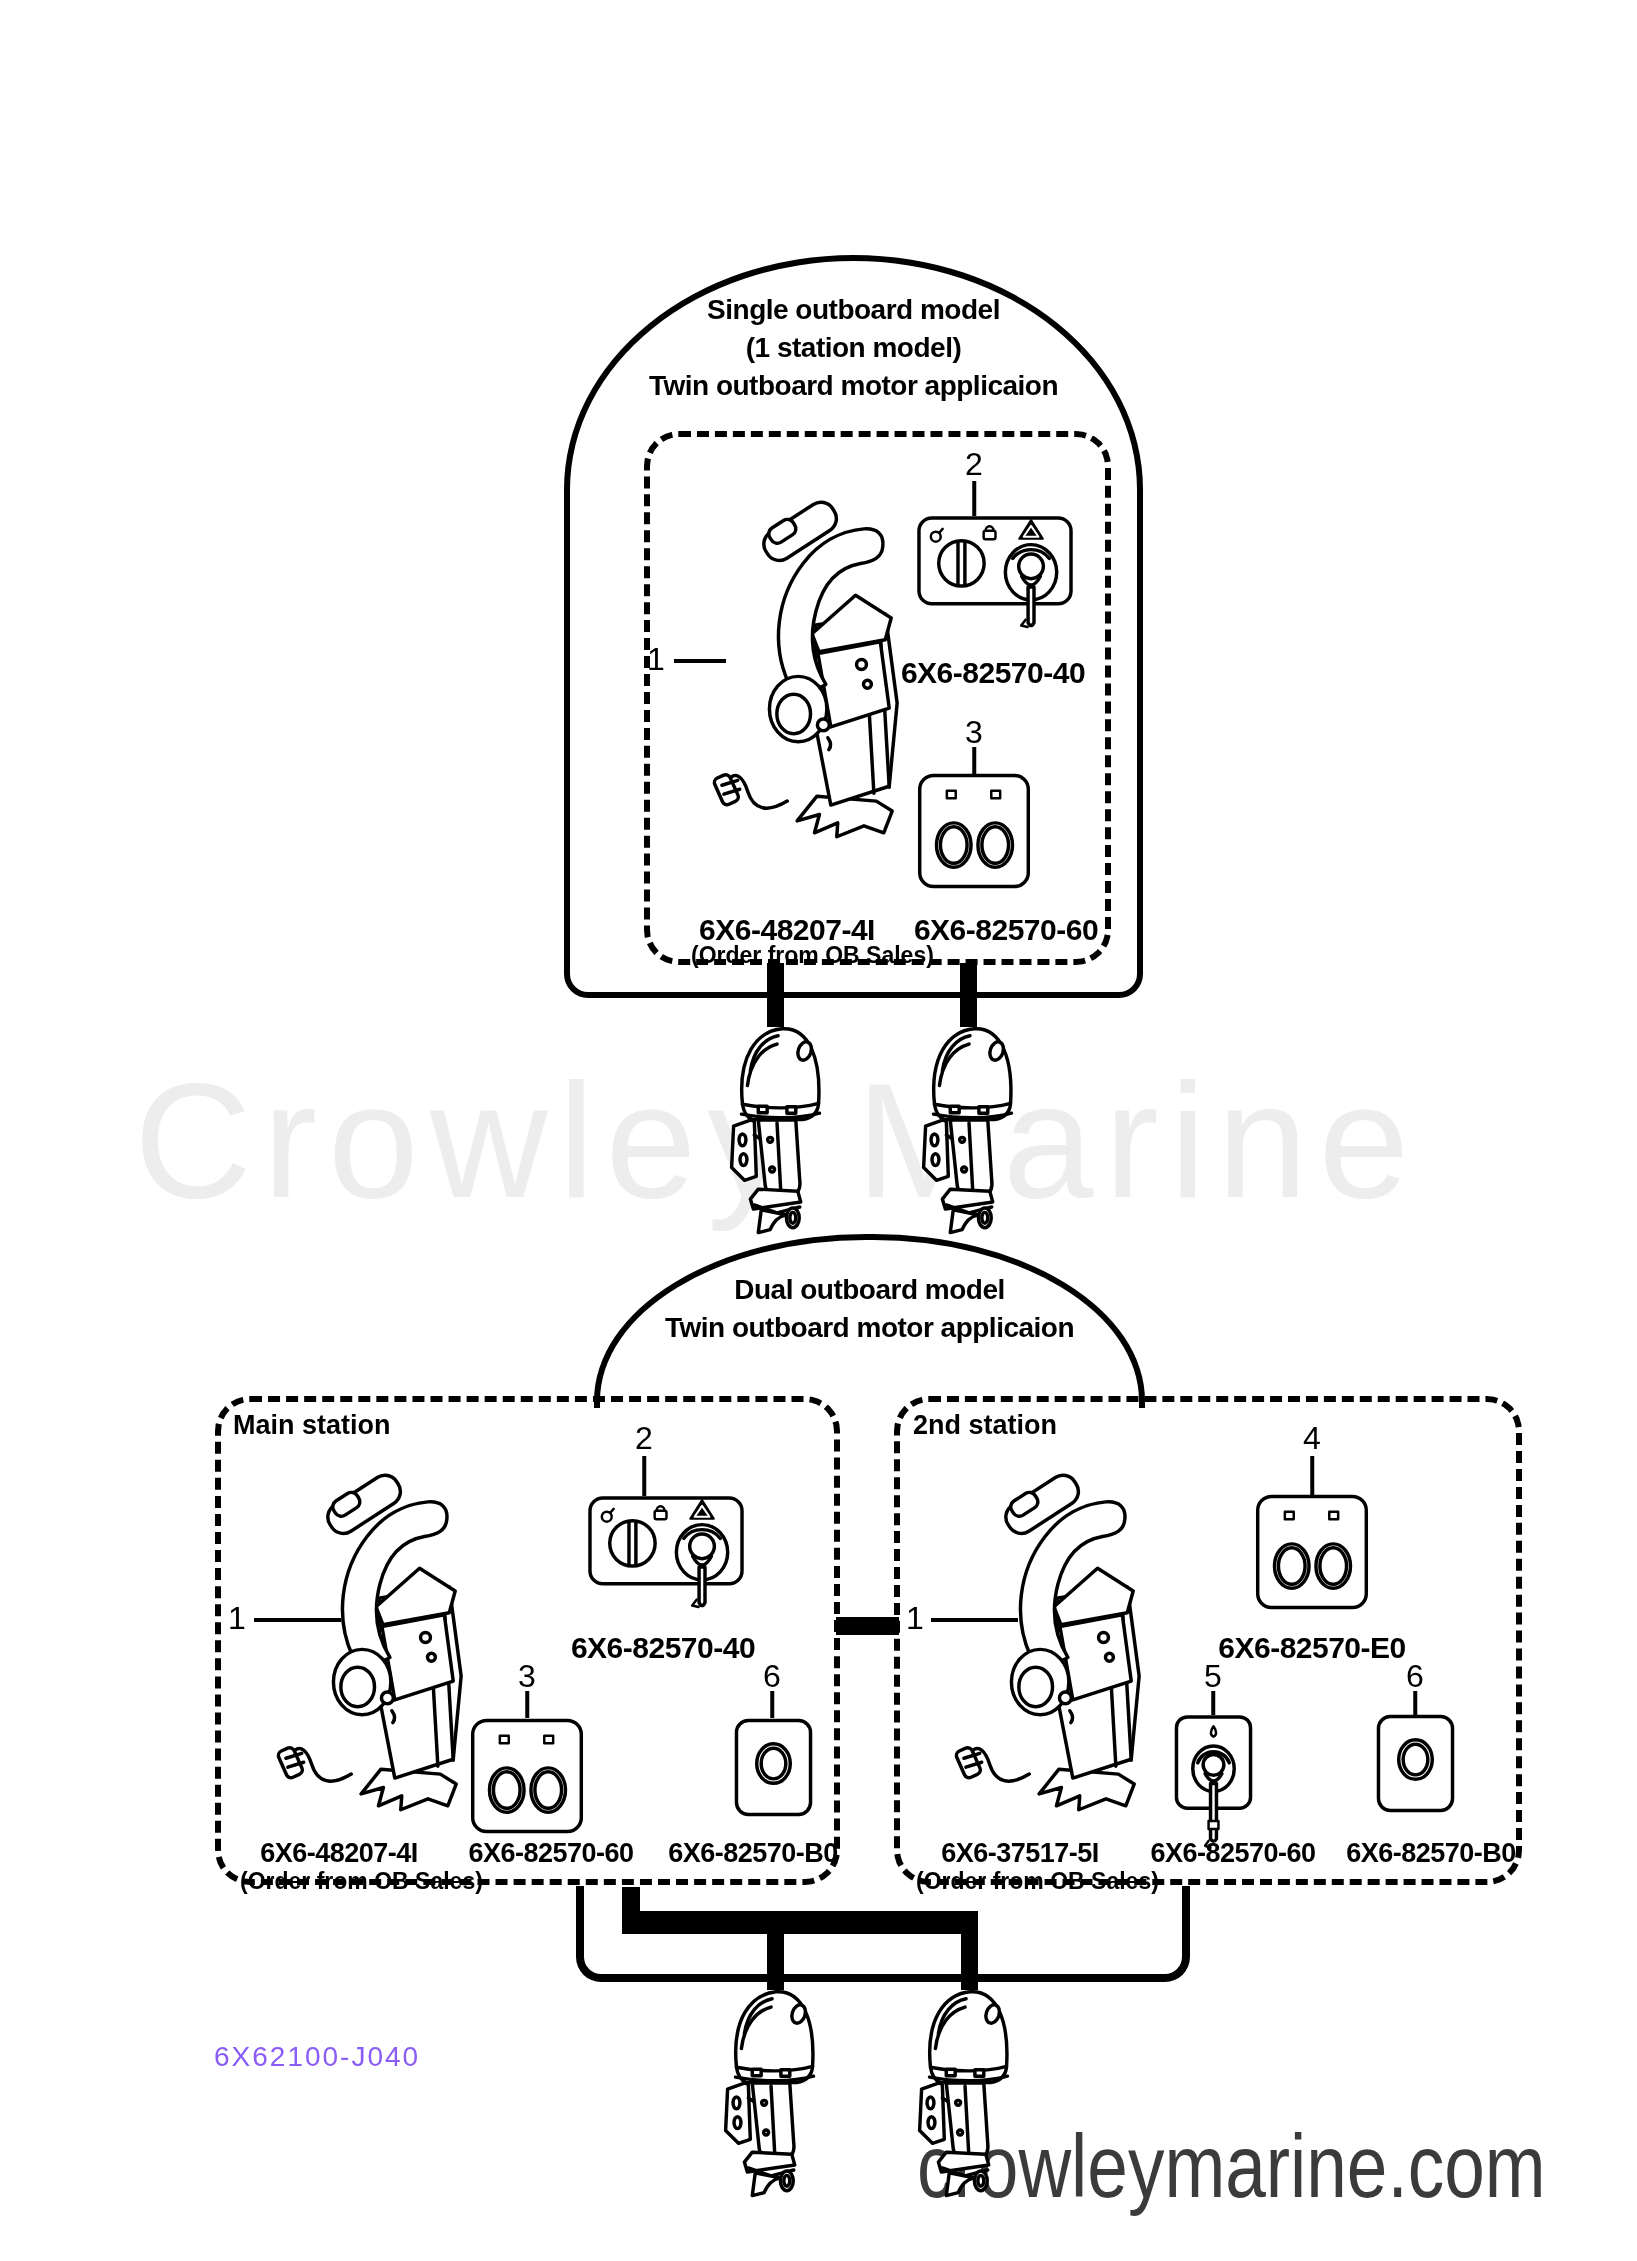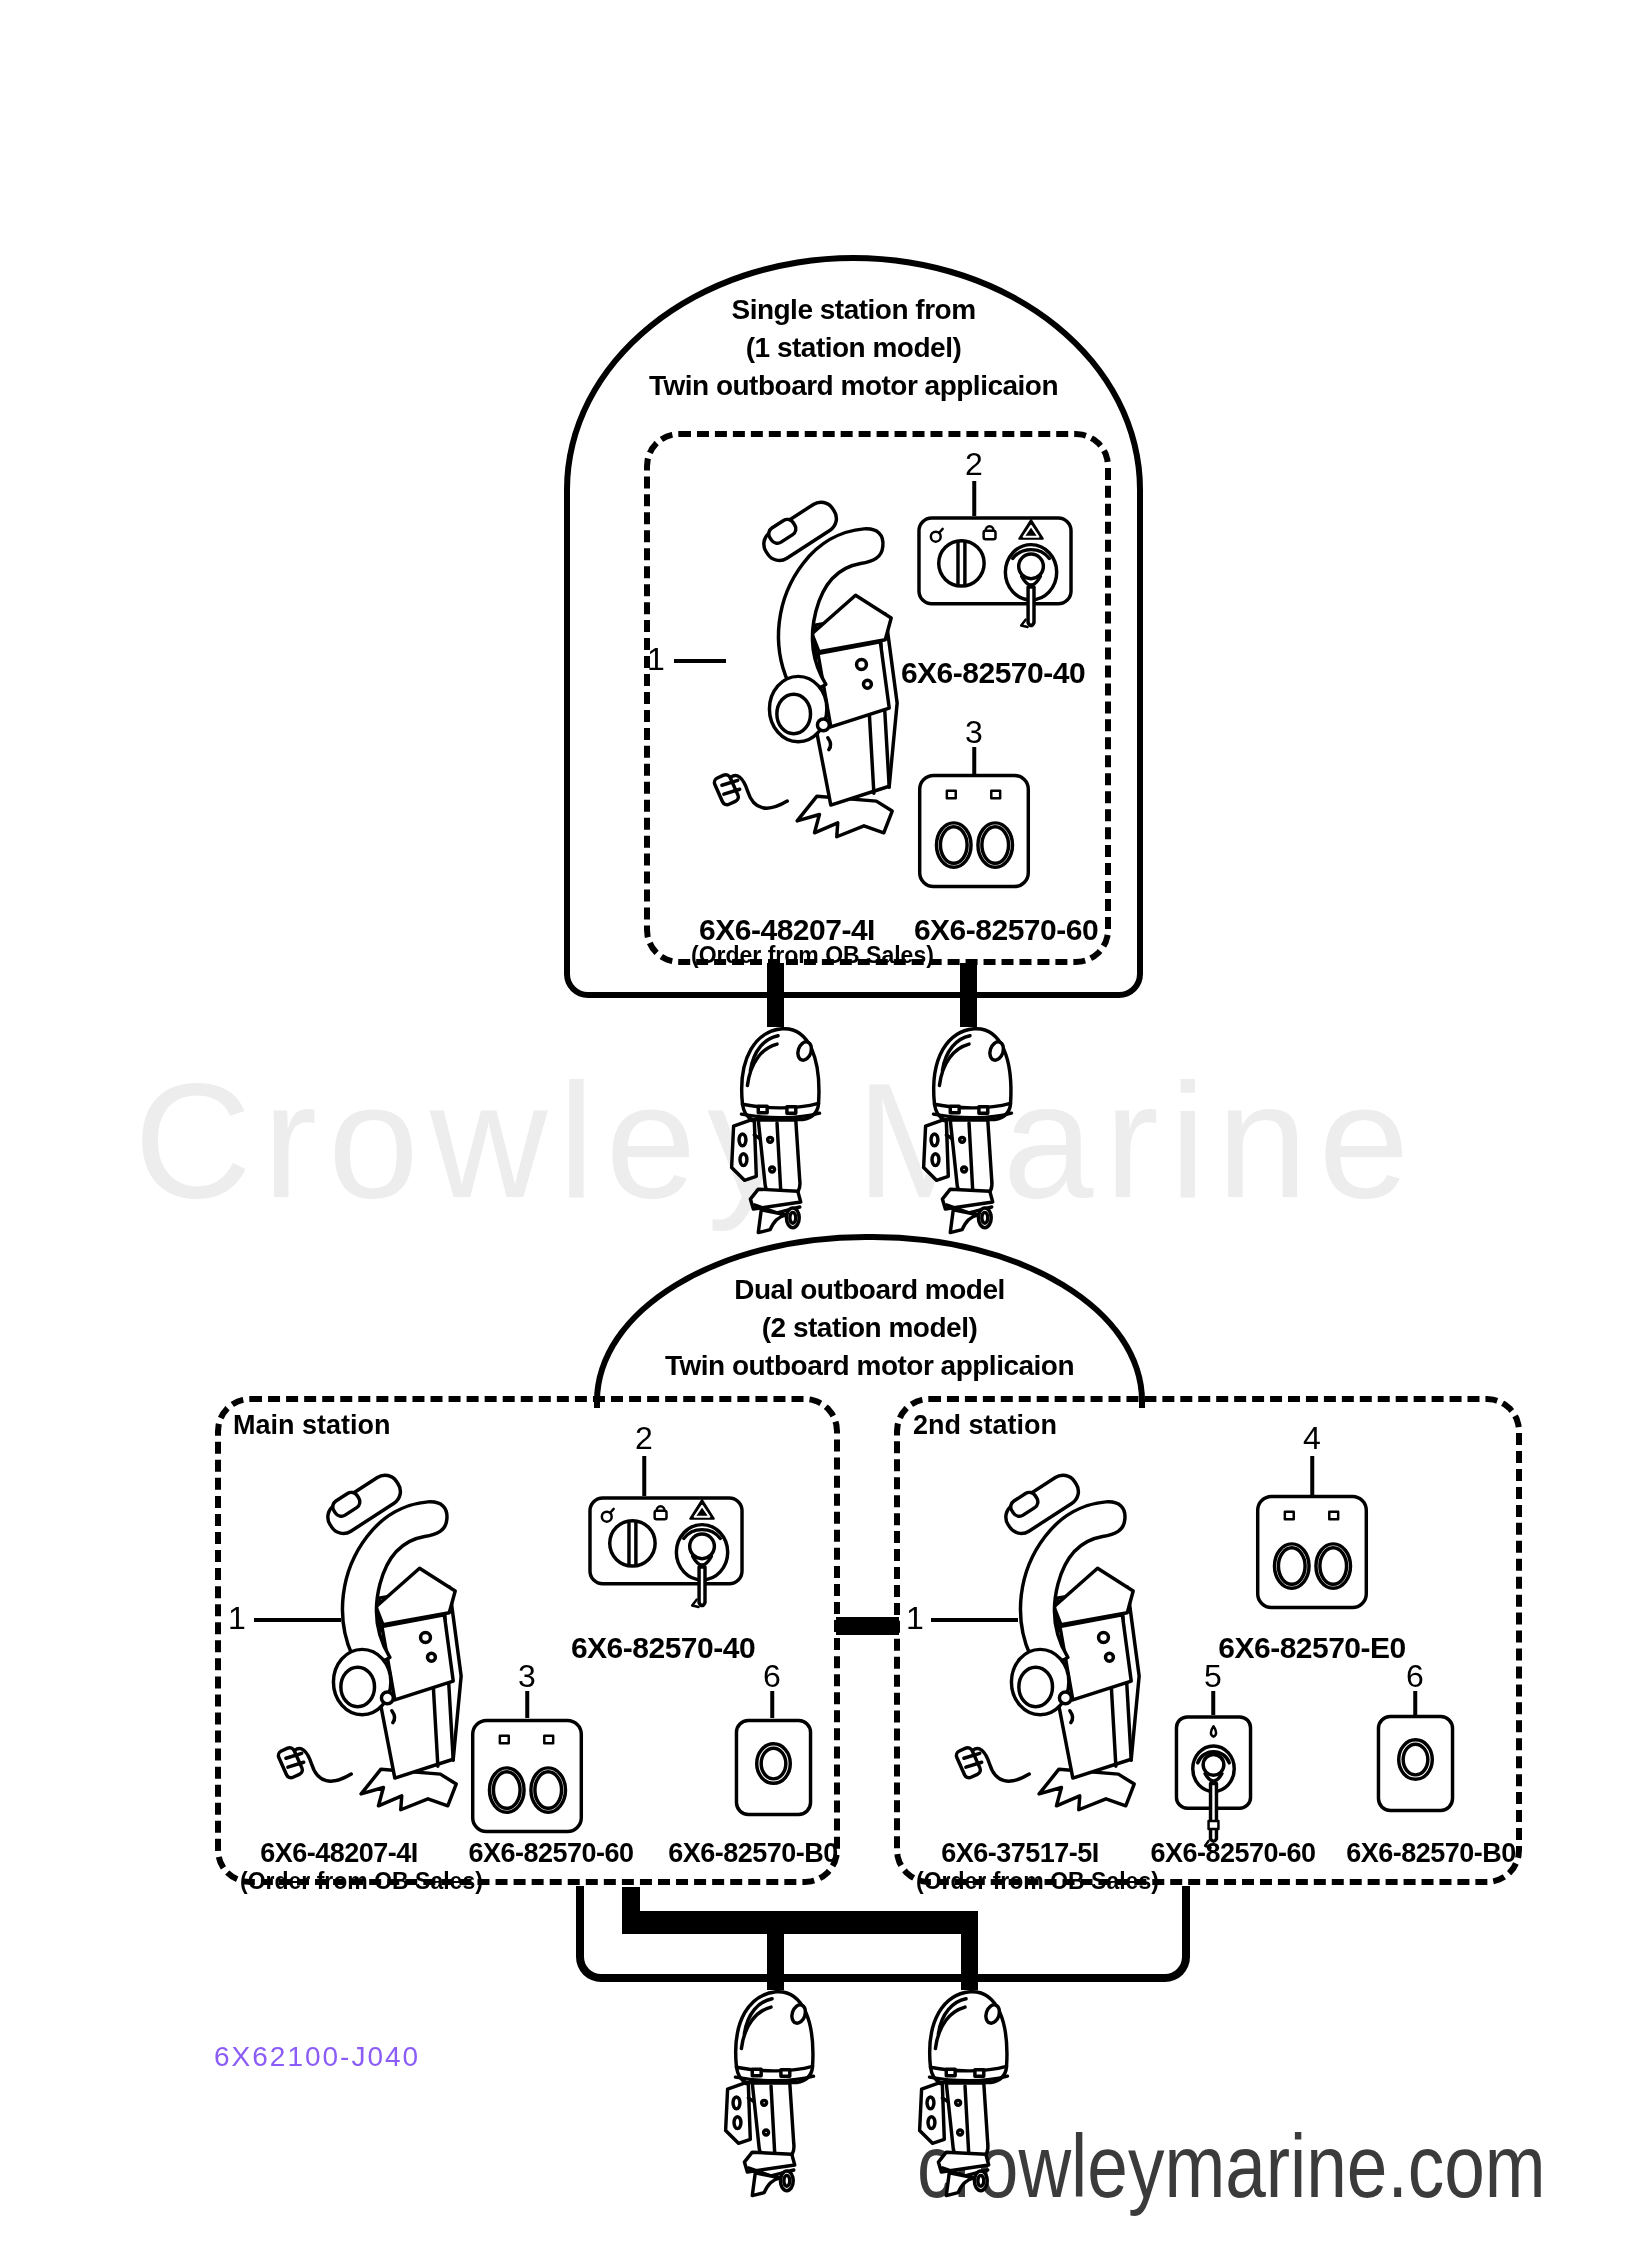--- a/index.html
+++ b/index.html
@@ -138,21 +138,21 @@
         <rect x="70" y="216" width="20" height="16" stroke-width="5"></rect>
         <path d="M70,256 l-7,10 l11,4" fill="none" stroke-width="5"></path>
       </g>
     </defs>
   </svg>
 
   <div class="wm-center">Crowley Marine</div>
 
   <div class="arch1">
     <div class="arch-titles" style="top:30px;">
-      <div>Single station from</div>
+      <div>Single outboard model</div>
       <div>(1 station model)</div>
       <div>Twin outboard motor applicaion</div>
     </div>
   </div>
   <div class="dashed db1"></div>
 
   <svg class="icon" style="left:713px;top:490px;" width="198" height="347" viewBox="0 0 400 700">
       <use href="#sym-remote"></use>
     </svg>
   <div class="num" style="left:656px;top:641px;">1</div>
@@ -181,21 +181,20 @@
   <svg class="icon" style="left:703px;top:1021px;" width="153" height="213" viewBox="0 0 310 430">
       <use href="#sym-motor"></use>
     </svg>
   <svg class="icon" style="left:895px;top:1021px;" width="153" height="213" viewBox="0 0 310 430">
       <use href="#sym-motor"></use>
     </svg>
 
   <div class="arch2">
     <div class="arch-titles" style="top:31px;">
       <div>Dual outboard model</div>
-      <div>(2 station model)</div>
       <div>Twin outboard motor applicaion</div>
     </div>
   </div>
 
   <div class="dashed dbm"></div>
   <div class="station-label" style="left:233px;top:1410px;">Main station</div>
 
   <div class="dashed db2"></div>
   <div class="station-label" style="left:913px;top:1410px;">2nd station</div>
 

